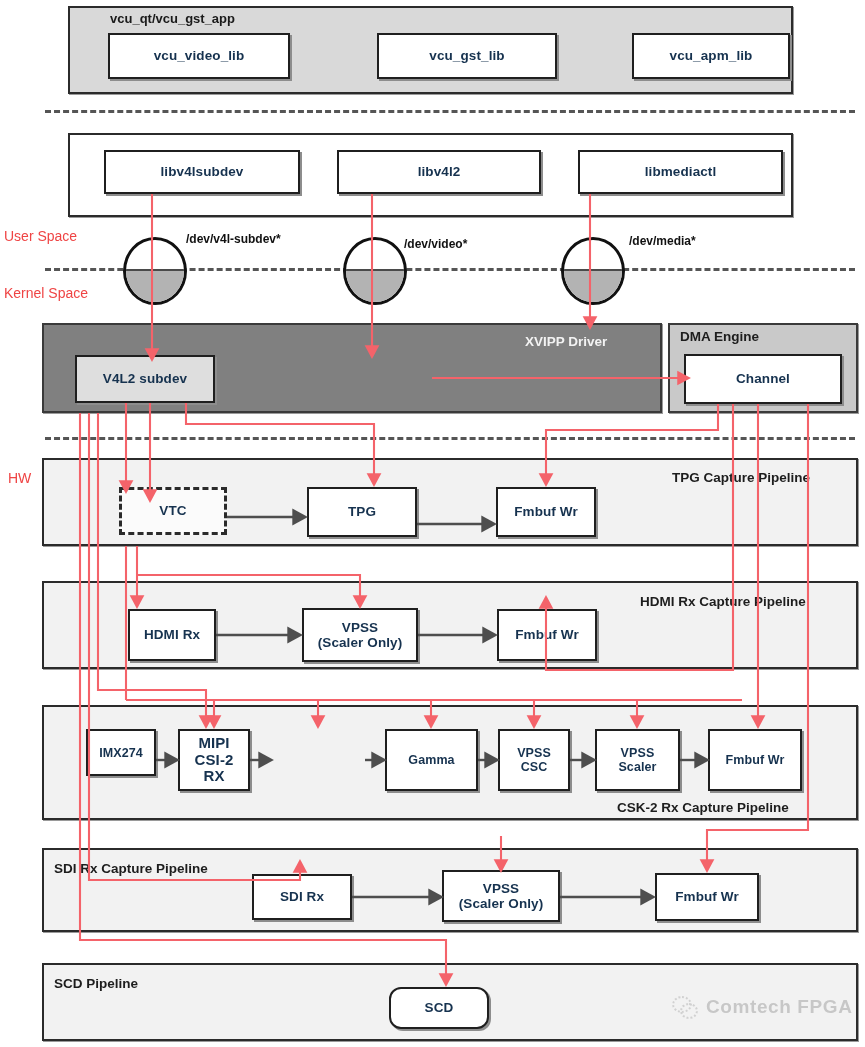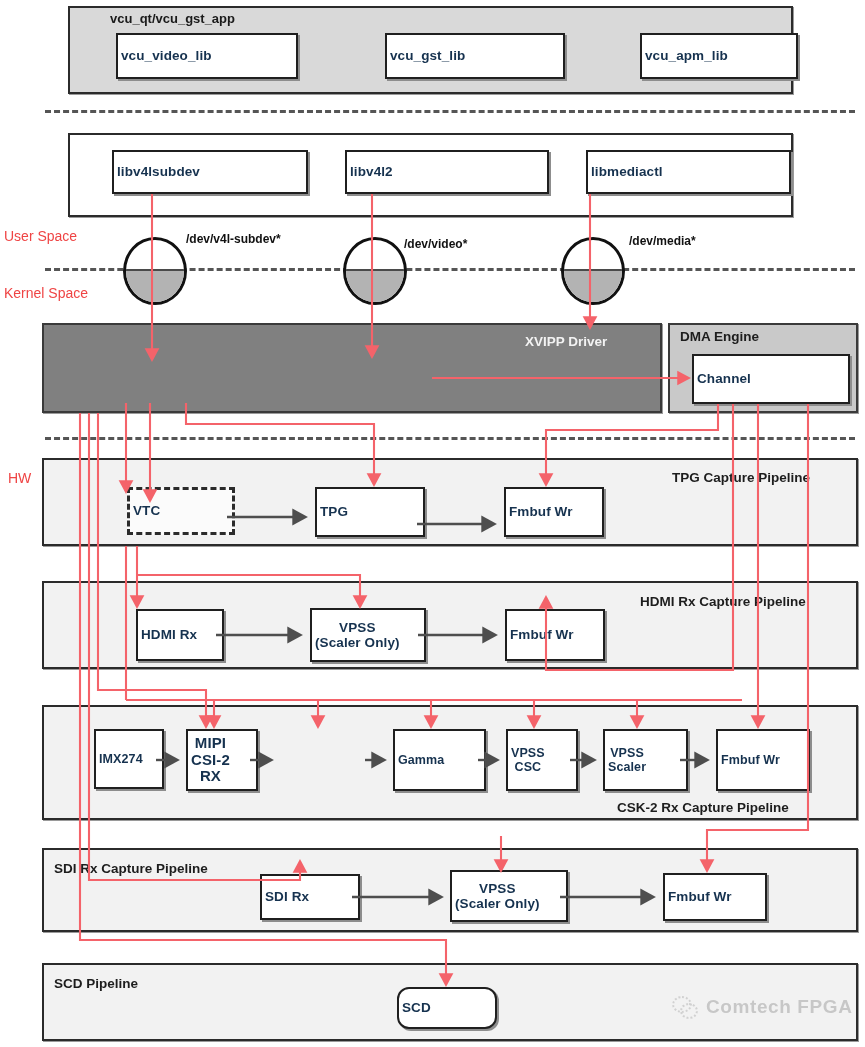--- a/index.html
+++ b/index.html
@@ -17,26 +17,25 @@
     box-shadow:1px 1px 0 #9a9a9a;
   }
   .band.white{background:#ffffff;}
   .band.appgray{background:#d9d9d9;}
   .band.driver{background:#808080;border-color:#3a3a3a;}
   .band.dmaengine{background:#c9c9c9;border-color:#3a3a3a;}
 
   .nodebox{
     position:absolute;box-sizing:border-box;
     background:#ffffff;border:2px solid #1f1f1f;
-    display:flex;align-items:center;justify-content:flex-start;
+    display:flex;align-items:center;justify-content:center;
     text-align:center;line-height:1.12;
     box-shadow:2px 2px 0 #8d8d8d;
     font-size:13.5px;font-weight:700;color:#16324f;
     letter-spacing:.1px;
-    margin-left:8px;
   }
   .nodebox.lite{background:#dedede;}
   .nodebox.dashed{
     border:3px dashed #2b2b2b;background:#fbfbfb;box-shadow:none;
   }
   .nodebox span{display:block;padding:0 3px;}
 
   .sectionlabel{
     position:absolute;font-size:13.5px;font-weight:700;color:#1d1d1d;
     white-space:nowrap;
@@ -135,20 +134,23 @@
     <div class="lower"></div>
   </div>
 
   <div class="devlabel" style="left:186px;top:232px;">/dev/v4l-subdev*</div>
   <div class="devlabel" style="left:404px;top:237px;">/dev/video*</div>
   <div class="devlabel" style="left:629px;top:234px;">/dev/media*</div>
 
   <div class="band driver" style="left:42px;top:323px;width:620px;height:90px;"></div>
   <div class="sectionlabel light" style="left:525px;top:334px;">XVIPP Driver</div>
 
+  <div class="nodebox lite" style="left:75px;top:355px;width:140px;height:48px;">
+    <span>V4L2 subdev</span>
+  </div>
 
   <div class="band dmaengine" style="left:668px;top:323px;width:190px;height:90px;"></div>
   <div class="sectionlabel" style="left:680px;top:329px;">DMA Engine</div>
   <div class="nodebox" style="left:684px;top:354px;width:158px;height:50px;">
     <span>Channel</span>
   </div>
 
   <div class="hsep" style="left:45px;top:437px;width:810px;"></div>
 
   <div class="sidelabel" style="left:8px;top:470px;">HW</div>
@@ -172,21 +174,21 @@
   </div>
   <div class="nodebox" style="left:302px;top:608px;width:116px;height:54px;">
     <span>VPSS<br>(Scaler Only)</span>
   </div>
   <div class="nodebox" style="left:497px;top:609px;width:100px;height:52px;">
     <span>Fmbuf Wr</span>
   </div>
 
   <div class="band" style="left:42px;top:705px;width:816px;height:115px;"></div>
   <div class="sectionlabel" style="left:617px;top:800px;">CSK-2 Rx Capture Pipeline</div>
-  <div class="nodebox" style="left:86px;top:729px;width:70px;height:60px;font-size:12.5px;">
+  <div class="nodebox" style="left:86px;top:729px;width:70px;height:47px;font-size:12.5px;">
     <span>IMX274</span>
   </div>
   <div class="nodebox multiline" style="left:178px;top:729px;width:72px;height:62px;font-size:15px;">
     <span>MIPI<br>CSI-2<br>RX</span>
   </div>
   <div class="nodebox" style="left:385px;top:729px;width:93px;height:62px;font-size:12.5px;">
     <span>Gamma</span>
   </div>
   <div class="nodebox multiline" style="left:498px;top:729px;width:72px;height:62px;font-size:12.5px;">
     <span>VPSS<br>CSC</span>

